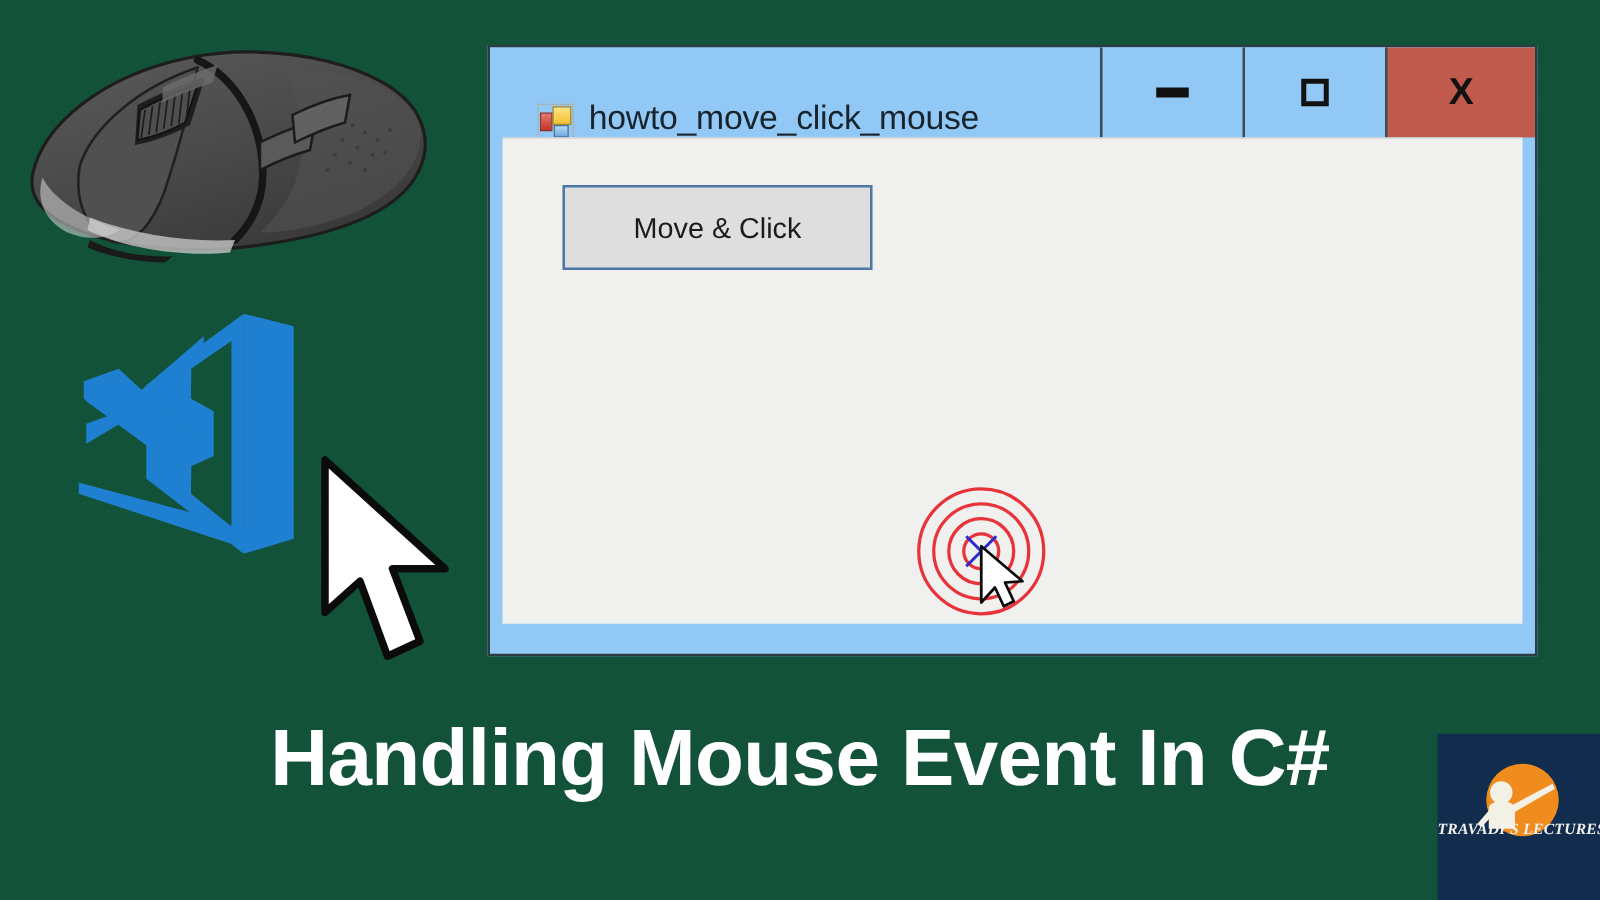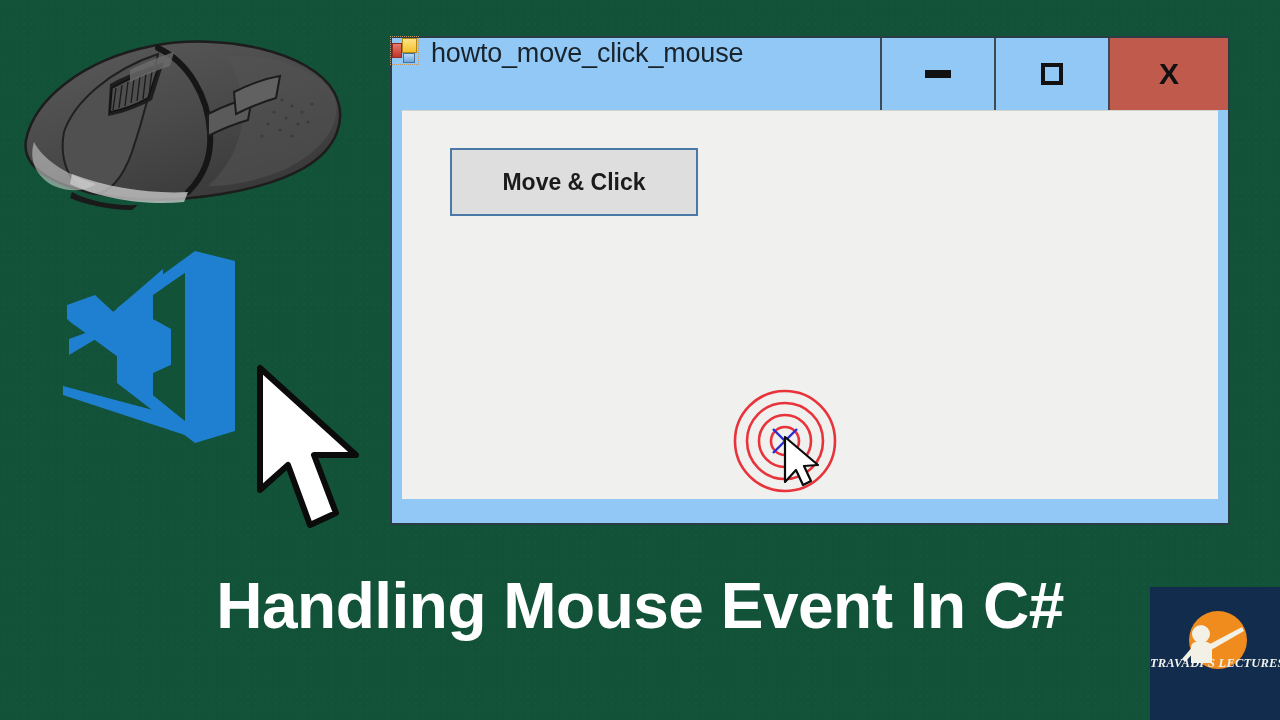--- a/index.html
+++ b/index.html
@@ -72,21 +72,22 @@
     height: 72px;
     display: flex;
     align-items: stretch;
     flex: 0 0 auto;
     background: #92c8f5;
   }
 
   .title-area {
     flex: 1 1 auto;
     display: flex;
-    align-items: flex-start;
+    align-items: flex-end;
+    padding-left: 40px;
     gap: 14px;
     min-width: 0;
   }
 
   .form-icon {
     position: relative;
     width: 25px;
     height: 25px;
     flex: 0 0 auto;
   }
@@ -156,21 +157,20 @@
     line-height: 1;
     font-family: "Liberation Sans", sans-serif;
   }
 
   .client-area {
     flex: 1 1 auto;
     margin: 0 10px 24px 10px;
     background: #f0f0ee;
     position: relative;
     border-top: 1px solid #d3d3d0;
-    font-weight: bold;
   }
 
   .move-click-btn {
     position: absolute;
     left: 48px;
     top: 37px;
     width: 248px;
     height: 68px;
     background: #dedede;
     border: 2px solid #4a79a8;

